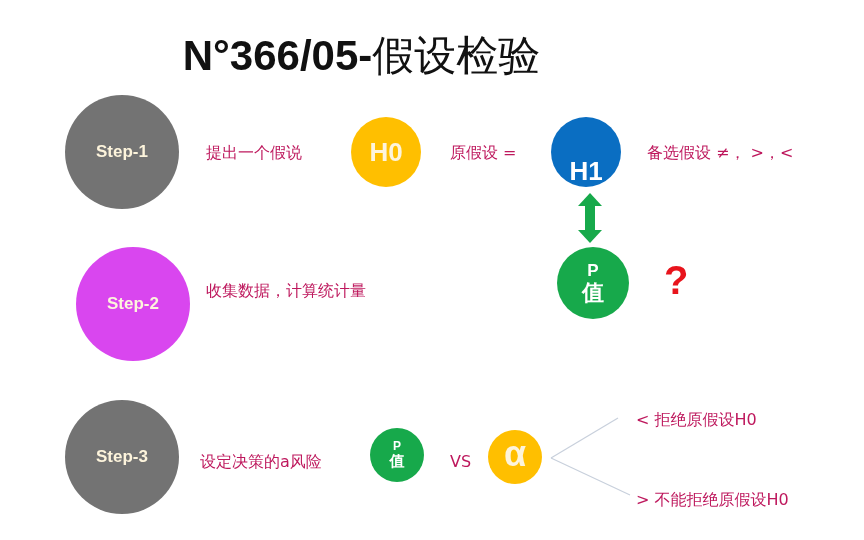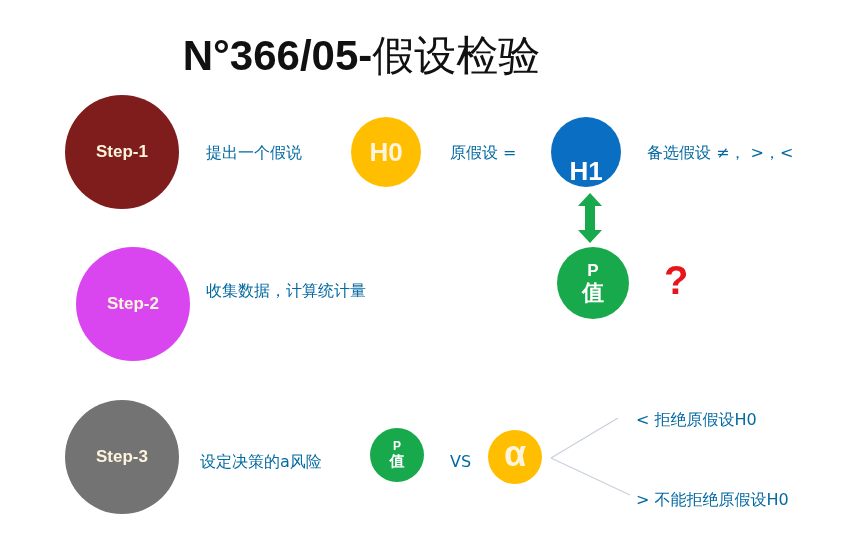--- a/index.html
+++ b/index.html
@@ -3,21 +3,21 @@
 <meta charset="utf-8">
 <style>
   html, body { margin:0; padding:0; background:#ffffff; }
   body { width:864px; height:540px; position:relative; overflow:hidden; font-family:"DejaVu Sans", sans-serif; color:#222; }
   .abs { position:absolute; }
   .title { left:0; width:723px; top:28px; text-align:center; font-size:42px; font-weight:bold; color:#111; font-family:"Liberation Sans","DejaVu Sans",sans-serif; letter-spacing:0px; }
   .title .cn { font-weight:normal; }
   .circle { position:absolute; border-radius:50%; display:flex; align-items:center; justify-content:center; flex-direction:column; color:#fff; font-family:"Liberation Sans","DejaVu Sans",sans-serif; }
   .step { width:114px; height:114px; font-size:17px; font-weight:bold; color:#fdf4dc; }
   .hcirc { width:70px; height:70px; font-size:26px; font-weight:bold; }
-  .label { position:absolute; font-size:16px; color:#0369a1; white-space:nowrap; }
+  .label { position:absolute; font-size:16px; color:#be185d; white-space:nowrap; }
   .pval-big { width:72px; height:72px; line-height:1.15; }
   .pval-big .p { font-size:17px; font-weight:bold; }
   .pval-big .z { font-size:22px; font-weight:bold; }
   .pval-small { width:54px; height:54px; line-height:1.1; }
   .pval-small .p { font-size:12px; font-weight:bold; }
   .pval-small .z { font-size:15px; font-weight:bold; }
   .q { font-size:40px; font-weight:bold; color:#e8141c; font-family:"Liberation Sans","DejaVu Sans",sans-serif; }
   svg.overlay { position:absolute; left:0; top:0; }
 </style>
 </head>
@@ -32,21 +32,21 @@
   <g>
     <rect x="585" y="204" width="10" height="28" fill="#17A94B"></rect>
     <polygon points="578,206 602,206 590,193" fill="#17A94B"></polygon>
     <polygon points="578,230 602,230 590,243" fill="#17A94B"></polygon>
   </g>
 
   <line x1="551" y1="458" x2="618" y2="418" stroke="#C8D0DC" stroke-width="1.2"></line>
   <line x1="551" y1="458" x2="630" y2="495" stroke="#C8D0DC" stroke-width="1.2"></line>
 </svg>
 
-<div class="circle step" style="left:65px; top:95px; background:#7f1d1d;justify-content:center;">
+<div class="circle step" style="left:65px; top:95px; background:#737373;justify-content:center;">
   <span>Step-1</span>
 </div>
 <div class="label" style="left:206px; top:143px;">提出一个假说</div>
 
 <div class="circle hcirc" style="left:351px; top:117px; background:#FFBF00; color:#fdf4dc;">
   <span>H0</span>
 </div>
 <div class="label" style="left:450px; top:143px;">原假设 =</div>
 
 <div class="circle hcirc" style="left:551px; top:117px; background:#0A6EC2;justify-content:flex-end;">

